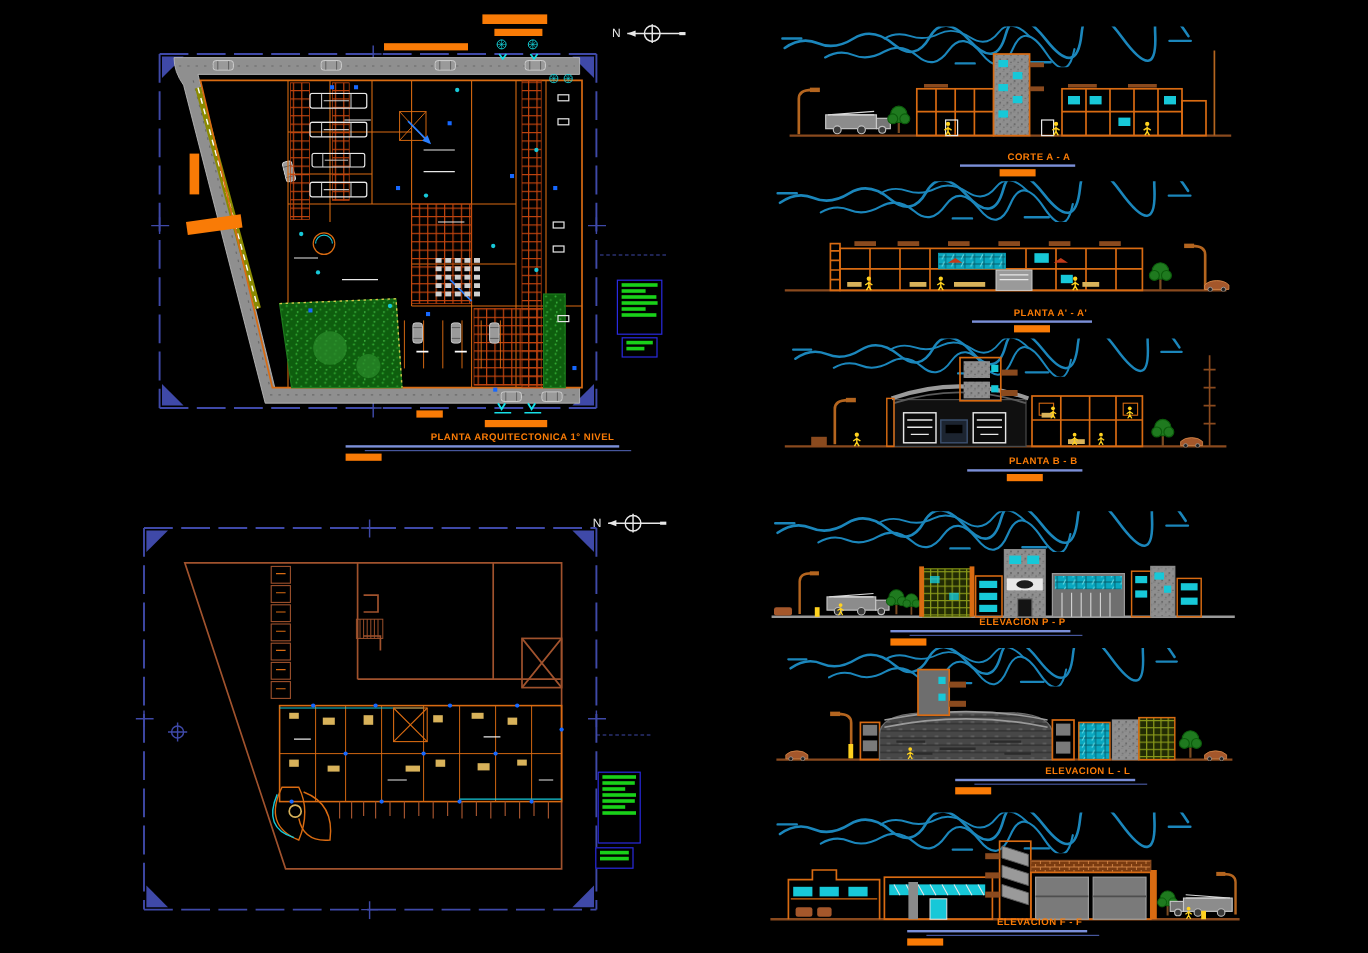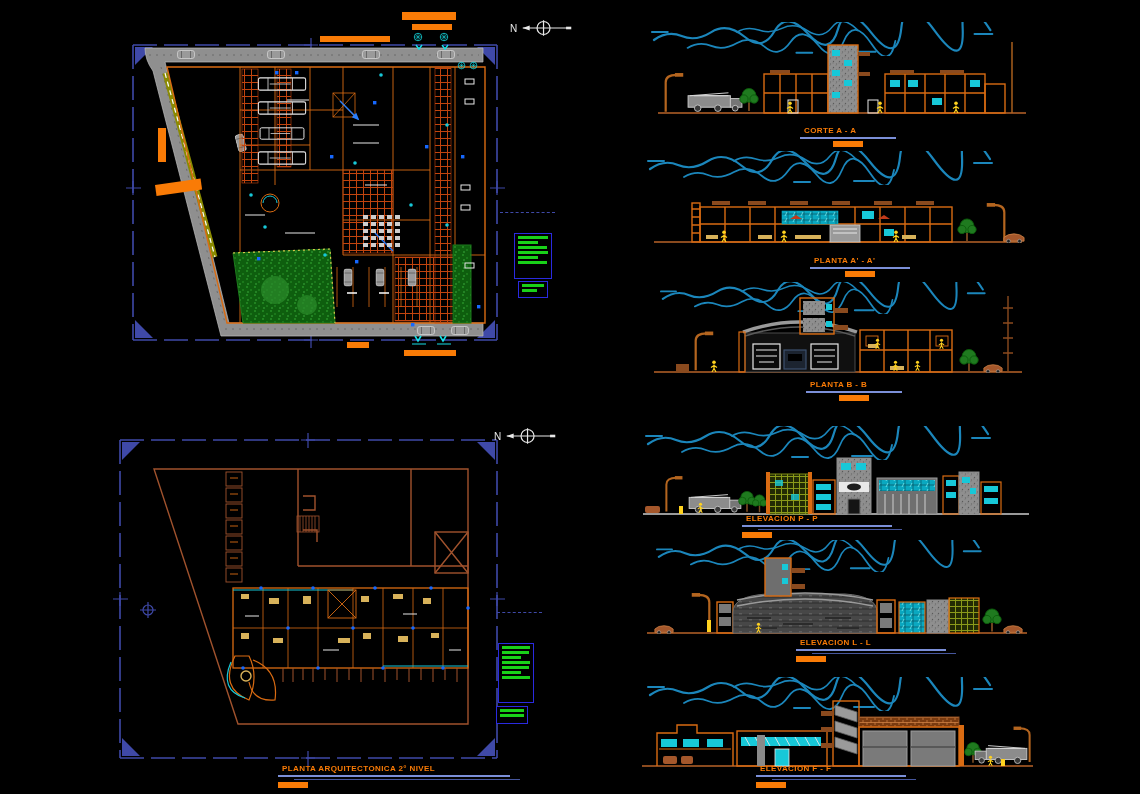--- a/index.html
+++ b/index.html
@@ -1,21 +1,21 @@
 <!DOCTYPE html>
 <html><head>
 <meta charset="utf-8">
 <style>
   html,body{margin:0;padding:0;background:#000;}
   #stage{position:relative;width:1140px;height:794px;background:#000;overflow:hidden;
          font-family:"Liberation Sans",sans-serif;}
   svg{display:block}
   .abs{position:absolute;}
   .cap{position:absolute;color:#f97b06;font:bold 8px "Liberation Sans",sans-serif;
-       letter-spacing:.4px;white-space:nowrap;text-align:left;}
+       letter-spacing:.4px;white-space:nowrap;text-align:right;}
   .cap .txt{display:block;padding:0 4px;}
   .cap .ul{height:2px;background:#7b8fd8;margin-top:2px;}
   .cap .ul2{height:1px;background:#46569c;margin-top:2px;margin-left:16px;margin-right:-10px;}
   .cap .bar{width:30px;height:6px;background:#f97b06;margin-top:2px;}
   .cap.center .bar{margin-left:auto;margin-right:auto;}
   .legend{position:absolute;border:1px solid #2a2ae0;background:#000;}
   .legend .row{height:3px;background:#19d119;margin:2px 3px;}
   .legend .row.short{width:55%;}
   .legend .row.mid{width:80%;}
   .north{position:absolute;display:flex;align-items:center;color:#e8e8e8;
@@ -297,20 +297,26 @@
     <rect x="33" y="123" width="8" height="34"></rect>
     <rect x="30" y="180" width="46" height="11" transform="rotate(-8 30 180)"></rect>
   </g>
   <g>
     <use href="#ctree" x="288" y="27" width="10" height="10"></use>
     <use href="#ctree" x="314" y="27" width="10" height="10"></use>
     <path d="M291 40 l3 4 3 -4 M317 40 l3 4 3 -4" stroke="#17e0e8" stroke-width="1.4" fill="none"></path>
   </g>
 </svg>
 
+<div class="cap" style="left:288px;top:360px;width:228px">
+  <span class="txt">PLANTA ARQUITECTONICA 1° NIVEL</span>
+  <div class="ul"></div>
+  <div class="ul2"></div>
+  <div class="bar"></div>
+</div>
 
 <svg class="abs" style="left:338px;top:332px" width="130" height="28" viewBox="0 0 130 28">
   <rect x="9" y="10" width="22" height="6" fill="#f97b06"></rect>
   <rect x="66" y="18" width="52" height="6" fill="#f97b06"></rect>
   <path d="M77 4 l3 5 3 -5 M102 4 l3 5 3 -5" stroke="#17e0e8" stroke-width="1.6" fill="none"></path>
   <path d="M74 12 h14 M99 12 h14" stroke="#17e0e8" stroke-width="1.2"></path>
 </svg>
 
 <div class="north" style="left:510px;top:18px">
   <span>N</span>
@@ -422,26 +428,20 @@
     <circle cx="133" cy="258" r="5" stroke="#d8b25a" stroke-width="1.4"></circle>
   </g>
 
   <g stroke="#a0522d" stroke-width="1">
     <path d="M170 250 v14 M180 250 v14 M190 250 v12 M200 250 v14 M212 250 v12 M224 250 v14 M236 250 v12
              M248 250 v14 M260 250 v12 M272 250 v14 M284 250 v12 M296 250 v14 M308 250 v12 M320 250 v14
              M332 250 v12 M344 250 v14"></path>
   </g>
 </svg>
 
-<div class="cap" style="left:278px;top:764px;width:232px">
-  <span class="txt">PLANTA ARQUITECTONICA 2° NIVEL</span>
-  <div class="ul"></div>
-  <div class="ul2"></div>
-  <div class="bar"></div>
-</div>
 
 <div class="north" style="left:494px;top:426px">
   <span>N</span>
   <svg width="52" height="20" viewBox="0 0 60 22" style="margin-left:4px">
         <use href="#compassSym"></use>
       </svg>
 </div>
 
 <div class="legend" style="left:498px;top:643px;width:34px;height:58px">
   <div class="row"></div>

